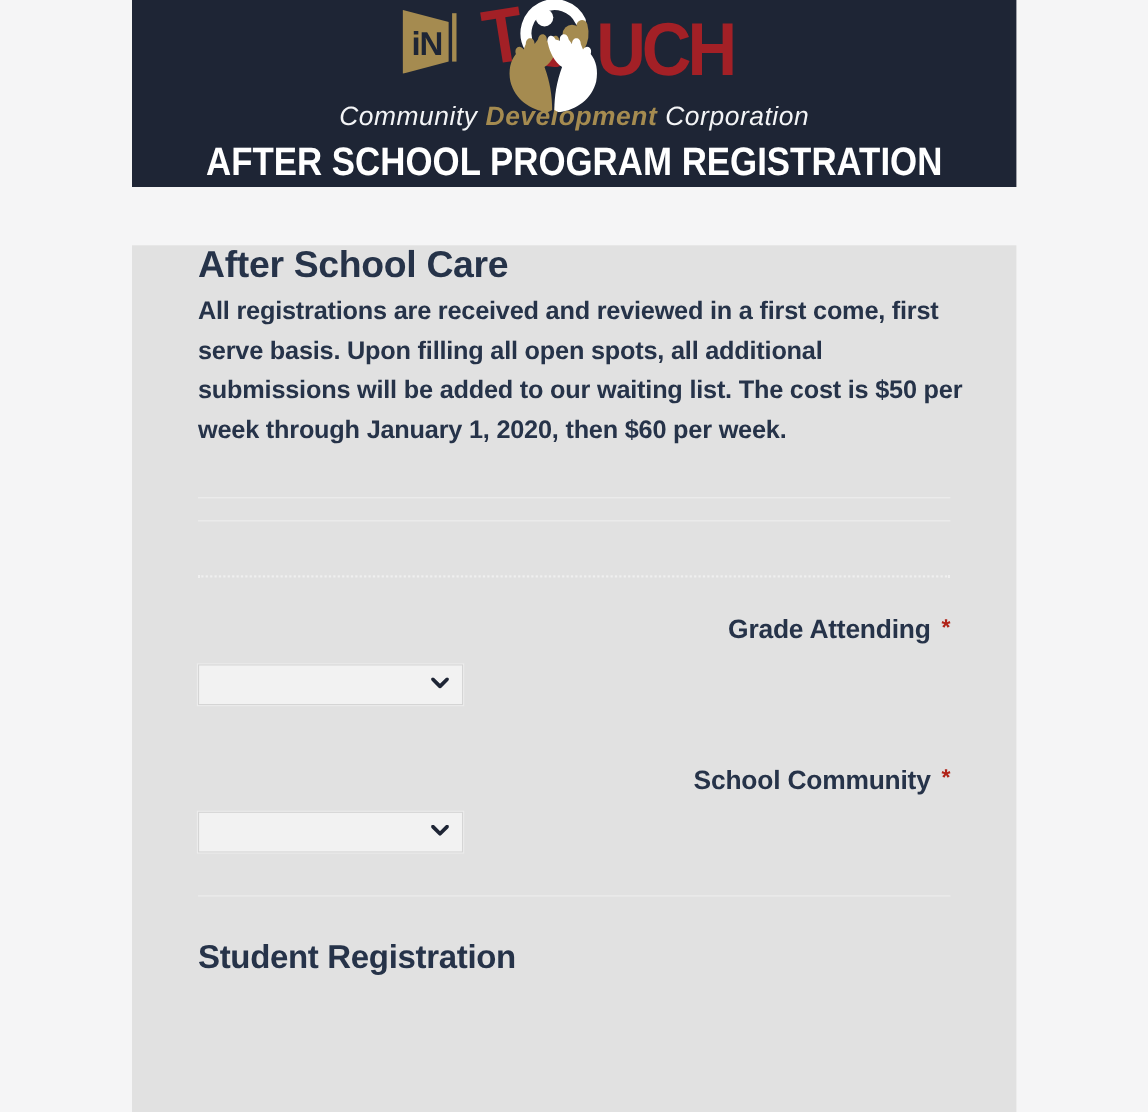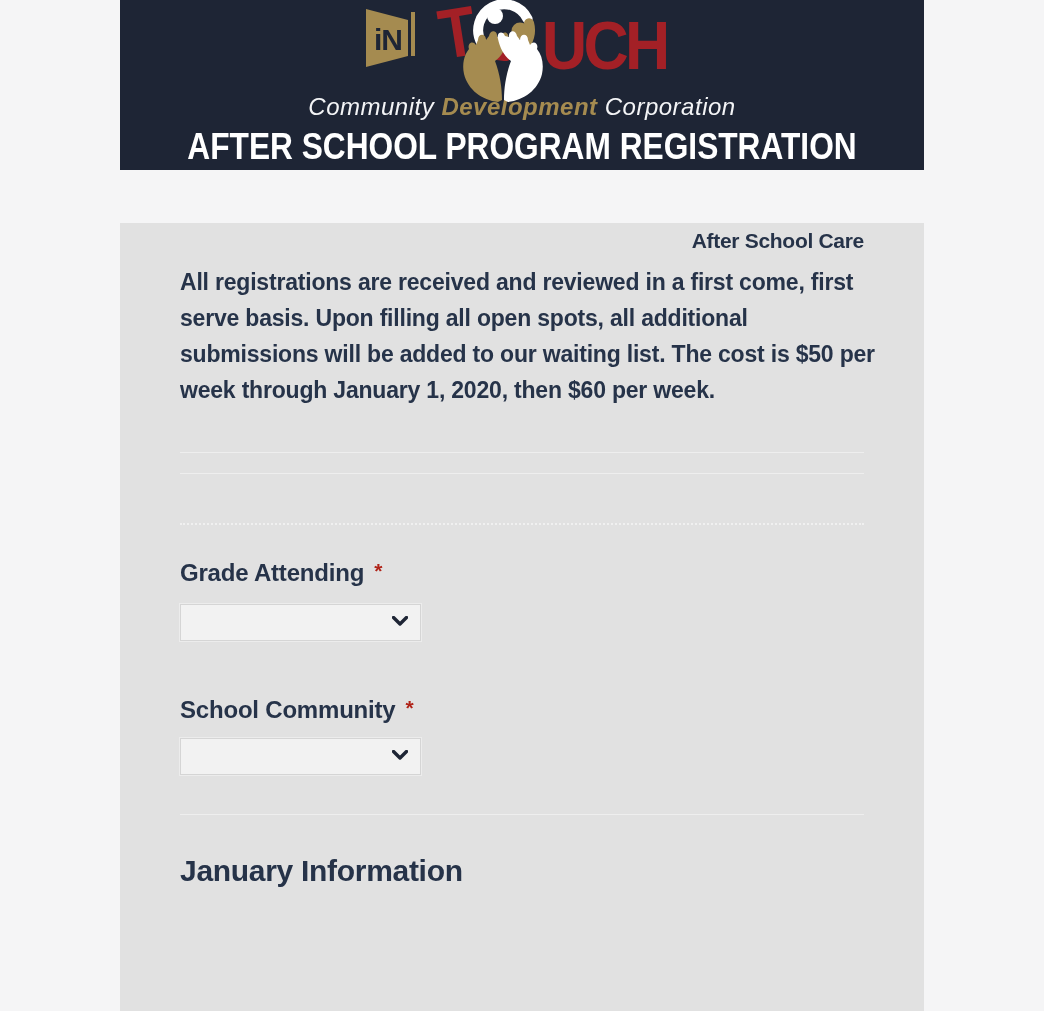--- a/index.html
+++ b/index.html
@@ -74,25 +74,24 @@
   
   .card {
     width: 804px;
     min-height: 826px;
     margin: 15px auto 0;
     background: #e1e1e1;
     padding: 0 60px;
   }
   .intro-heading {
     margin-top: 53px;
-    font-size: 21px; font-weight: bold;
+    font-size: 34px; font-weight: bold;
     line-height: 36px;
     letter-spacing: -0.3px;
     color: #263349;
-    text-align: right;
   }
   .intro-body {
     margin-top: 5px;
     font-size: 23px;
     line-height: 36px;
     letter-spacing: -0.2px;
     white-space: pre;
     color: #263349;
     font-weight: bold;
   }
@@ -109,20 +108,21 @@
     margin-top: 38px;
     font-size: 30px; font-weight: bold;
     line-height: 38px;
     letter-spacing: -0.3px;
   }
   .field-label {
     display: flex; align-items: flex-start;
     font-size: 24px; font-weight: bold;
     line-height: 30px;
     letter-spacing: -0.2px;
+    justify-content: flex-end;
   }
   .label-1 { margin-top: 33px; }
   .label-2 { margin-top: 54px; }
   .req {
     color: #b02318;
     font-size: 21px;
     font-weight: bold;
     margin-left: 10px;
     margin-top: 2px;
     line-height: 1;
@@ -246,15 +246,15 @@
   </div>
   <div class="select-wrap select-wrap-2">
     <select class="form-select" aria-label="School Attending"><option></option></select>
     <svg class="chevron" width="16" height="10" viewBox="0 0 16 10">
       <polyline points="1.5,1.5 8,8 14.5,1.5" fill="none" stroke="#1e2535" stroke-width="3.4" stroke-linecap="round" stroke-linejoin="round"></polyline>
     </svg>
   </div>
 
   <div class="rule rule-d3"></div>
 
-  <h2 class="student-heading">January Information</h2>
+  <h2 class="student-heading">Student Registration</h2>
 
 </main>
 
 </body></html>

